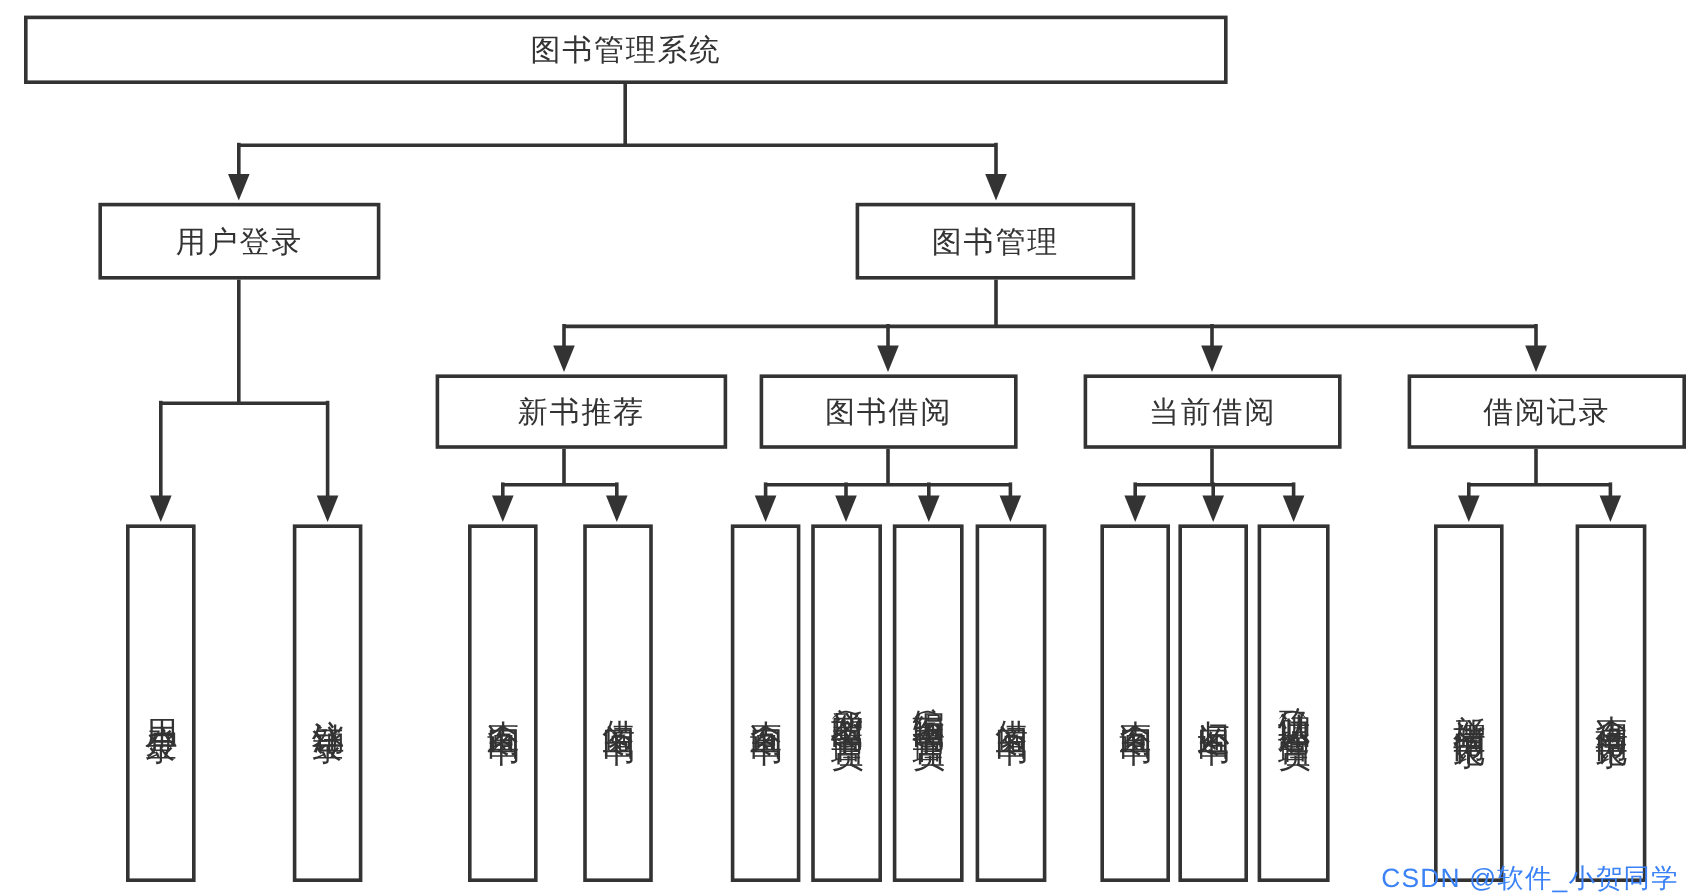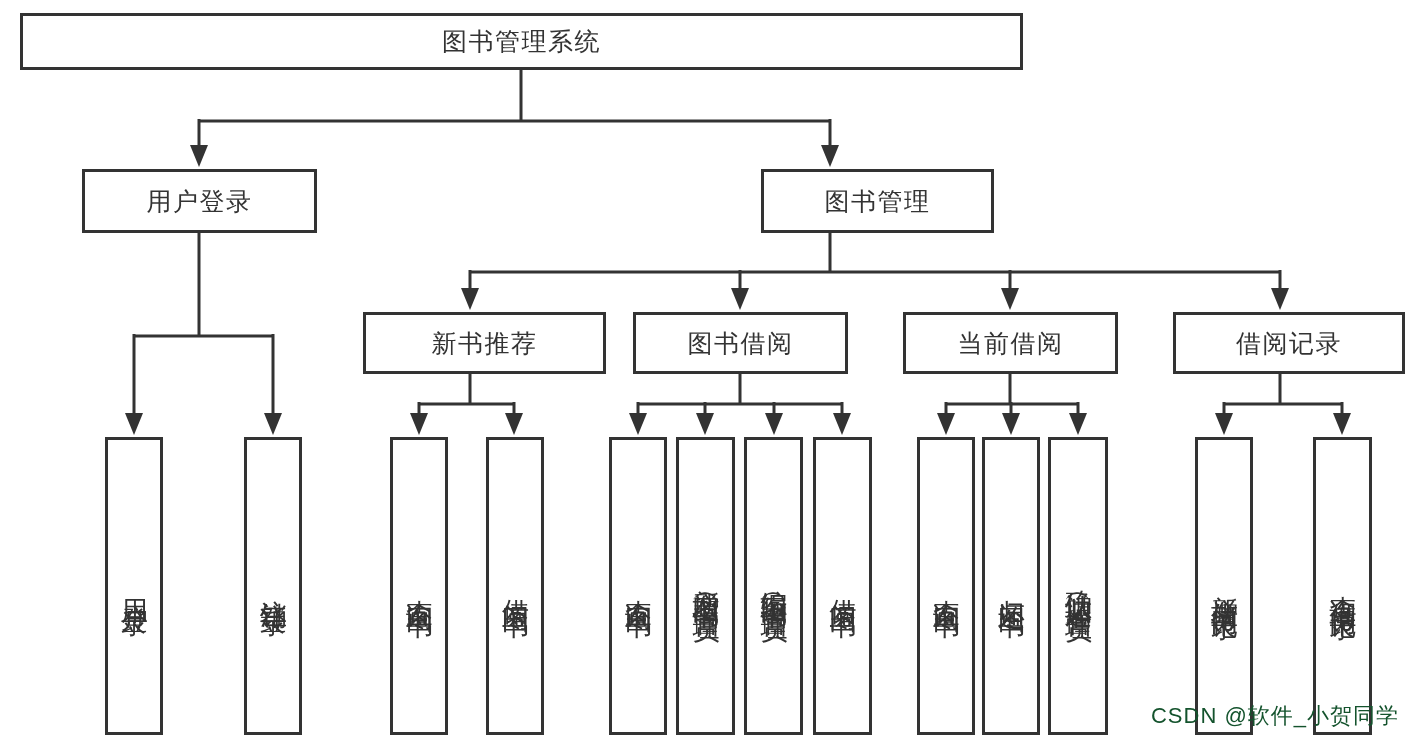--- a/index.html
+++ b/index.html
@@ -49,24 +49,24 @@
   .node.v .vtext {
     writing-mode: vertical-rl;
     text-orientation: mixed;
     letter-spacing: 4px;
     line-height: 1;
     white-space: nowrap;
   }
   .watermark {
     position: absolute;
     right: 6px;
-    bottom: 16px;
+    bottom: 0;
     font-size: 22px;
     letter-spacing: 1px;
-    color: #14532d;
+    color: #3b82f6;
     z-index: 5;
     white-space: nowrap;
   }
 </style>
 </head>
 <body>
 
 <div class="stage">
 
   <svg class="connectors" viewBox="0 0 1405 747">
@@ -134,21 +134,21 @@
       <line x1="1224" y1="402" x2="1224" y2="414"></line>
       <polygon points="1215,413 1233,413 1224,435"></polygon>
       <line x1="1342" y1="402" x2="1342" y2="414"></line>
       <polygon points="1333,413 1351,413 1342,435"></polygon>
     </g>
   </svg>
 
   <div class="node h" style="left:20px; top:13px; width:1003px; height:57px;">图书管理系统</div>
 
   <div class="node h" style="left:82px; top:169px; width:235px; height:64px;">用户登录</div>
-  <div class="node h" style="left:713px; top:169px; width:233px; height:64px;margin-left:48px;">图书管理</div>
+  <div class="node h" style="left:713px; top:169px; width:233px; height:64px;">图书管理</div>
 
   <div class="node h" style="left:363px; top:312px; width:243px; height:62px;">新书推荐</div>
   <div class="node h" style="left:633px; top:312px; width:215px; height:62px;">图书借阅</div>
   <div class="node h" style="left:903px; top:312px; width:215px; height:62px;">当前借阅</div>
   <div class="node h" style="left:1173px; top:312px; width:232px; height:62px;">借阅记录</div>
 
   <div class="node v" style="left:105px; top:437px; width:58px; height:298px;">
     <span class="vtext">用户登录</span>
   </div>
   <div class="node v" style="left:244px; top:437px; width:58px; height:298px;">

